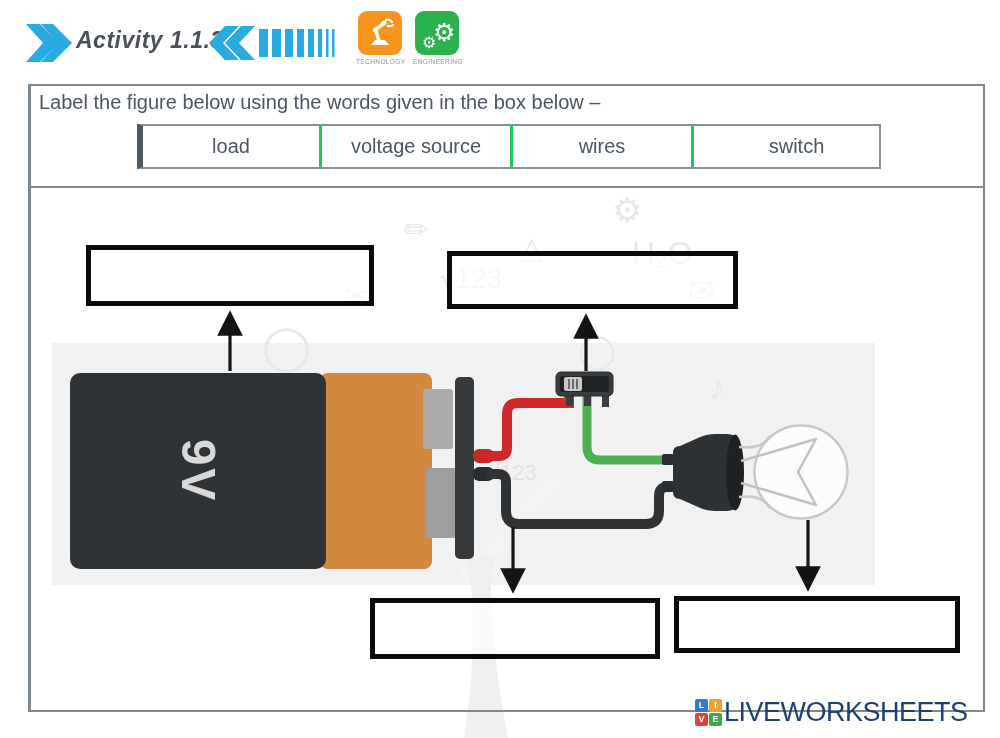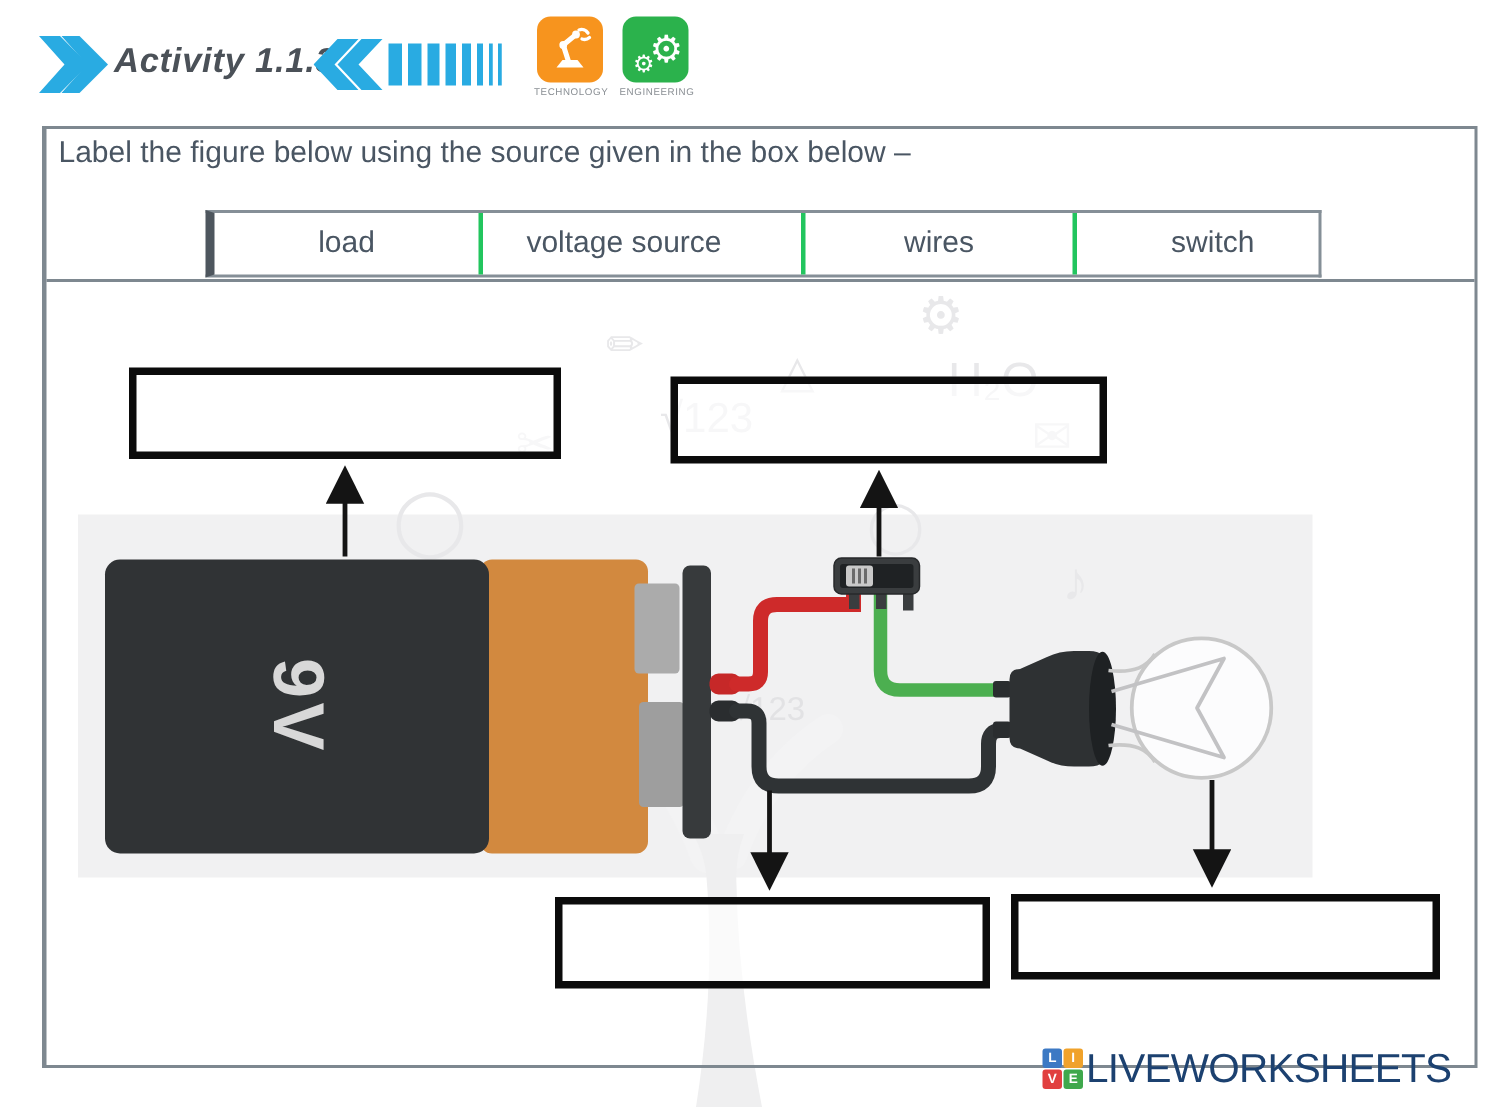--- a/index.html
+++ b/index.html
@@ -17,26 +17,26 @@
   .badge-box{width:44px;height:44px;border-radius:9px;margin:0 auto;display:flex;
              align-items:center;justify-content:center;}
   .badge-label{font-size:6.5px;color:#8A8F94;letter-spacing:.4px;margin-top:3px;}
   .gear-big{font-size:25px;fill:#fff;}
   .gear-small{font-size:16px;fill:#fff;}
 
   
   .main-box{position:absolute;left:28px;top:84px;width:952px;height:624px;
             border:2px solid #7E8890;border-left-width:3px;}
   .instruction{position:absolute;left:8px;top:5px;font-size:20px;color:#4A5663;}
-  .word-bank{position:absolute;left:106px;top:54px;width:736px;height:41px;
+  .word-bank{position:absolute;left:106px;top:38px;width:736px;height:41px;
              border:2px solid #858F97;border-left:6px solid #4E565E;display:flex;}
   .wb-cell{display:flex;align-items:center;justify-content:center;font-size:20px;
            color:#4A5663;}
   .wb-cell + .wb-cell{border-left:3px solid #22c55e;}
-  .wb-1{width:176px;}.wb-2{width:188px;}.wb-3{width:178px;margin-left:24px;}.wb-4{flex:1;padding-left:20px;}
+  .wb-1{width:176px;}.wb-2{width:188px;}.wb-3{width:178px;}.wb-4{flex:1;padding-left:20px;}
   .divider{position:absolute;left:0;right:0;top:100px;border-top:2px solid #7E8890;}
 
   
   .diagram{position:absolute;left:0;top:0;}
   .label-box{position:absolute;border:5px solid #0B0B0B;background:rgba(255,255,255,.65);}
   .lb-1{left:86px;top:245px;width:278px;height:51px;}
   .lb-2{left:447px;top:251px;width:281px;height:48px;}
   .lb-3{left:370px;top:598px;width:280px;height:51px;}
   .lb-4{left:674px;top:596px;width:276px;height:47px;}
 
@@ -167,21 +167,21 @@
 
     <g stroke="#141414" stroke-width="3.2">
       <line x1="230" y1="371" x2="230" y2="315" marker-end="url(#ah)"></line>
       <line x1="586" y1="371" x2="586" y2="318" marker-end="url(#ah)"></line>
       <line x1="513" y1="527" x2="513" y2="589" marker-end="url(#ah)"></line>
       <line x1="808" y1="520" x2="808" y2="587" marker-end="url(#ah)"></line>
     </g>
   </svg>
 
   <div class="main-box">
-    <div class="instruction">Label the figure below using the source given in the box below –</div>
+    <div class="instruction">Label the figure below using the words given in the box below –</div>
     <div class="word-bank">
       <div class="wb-cell wb-1">load</div>
       <div class="wb-cell wb-2">voltage source</div>
       <div class="wb-cell wb-3">wires</div>
       <div class="wb-cell wb-4">switch</div>
     </div>
     <div class="divider"></div>
   </div>
 
   <div class="label-box lb-1"></div>

